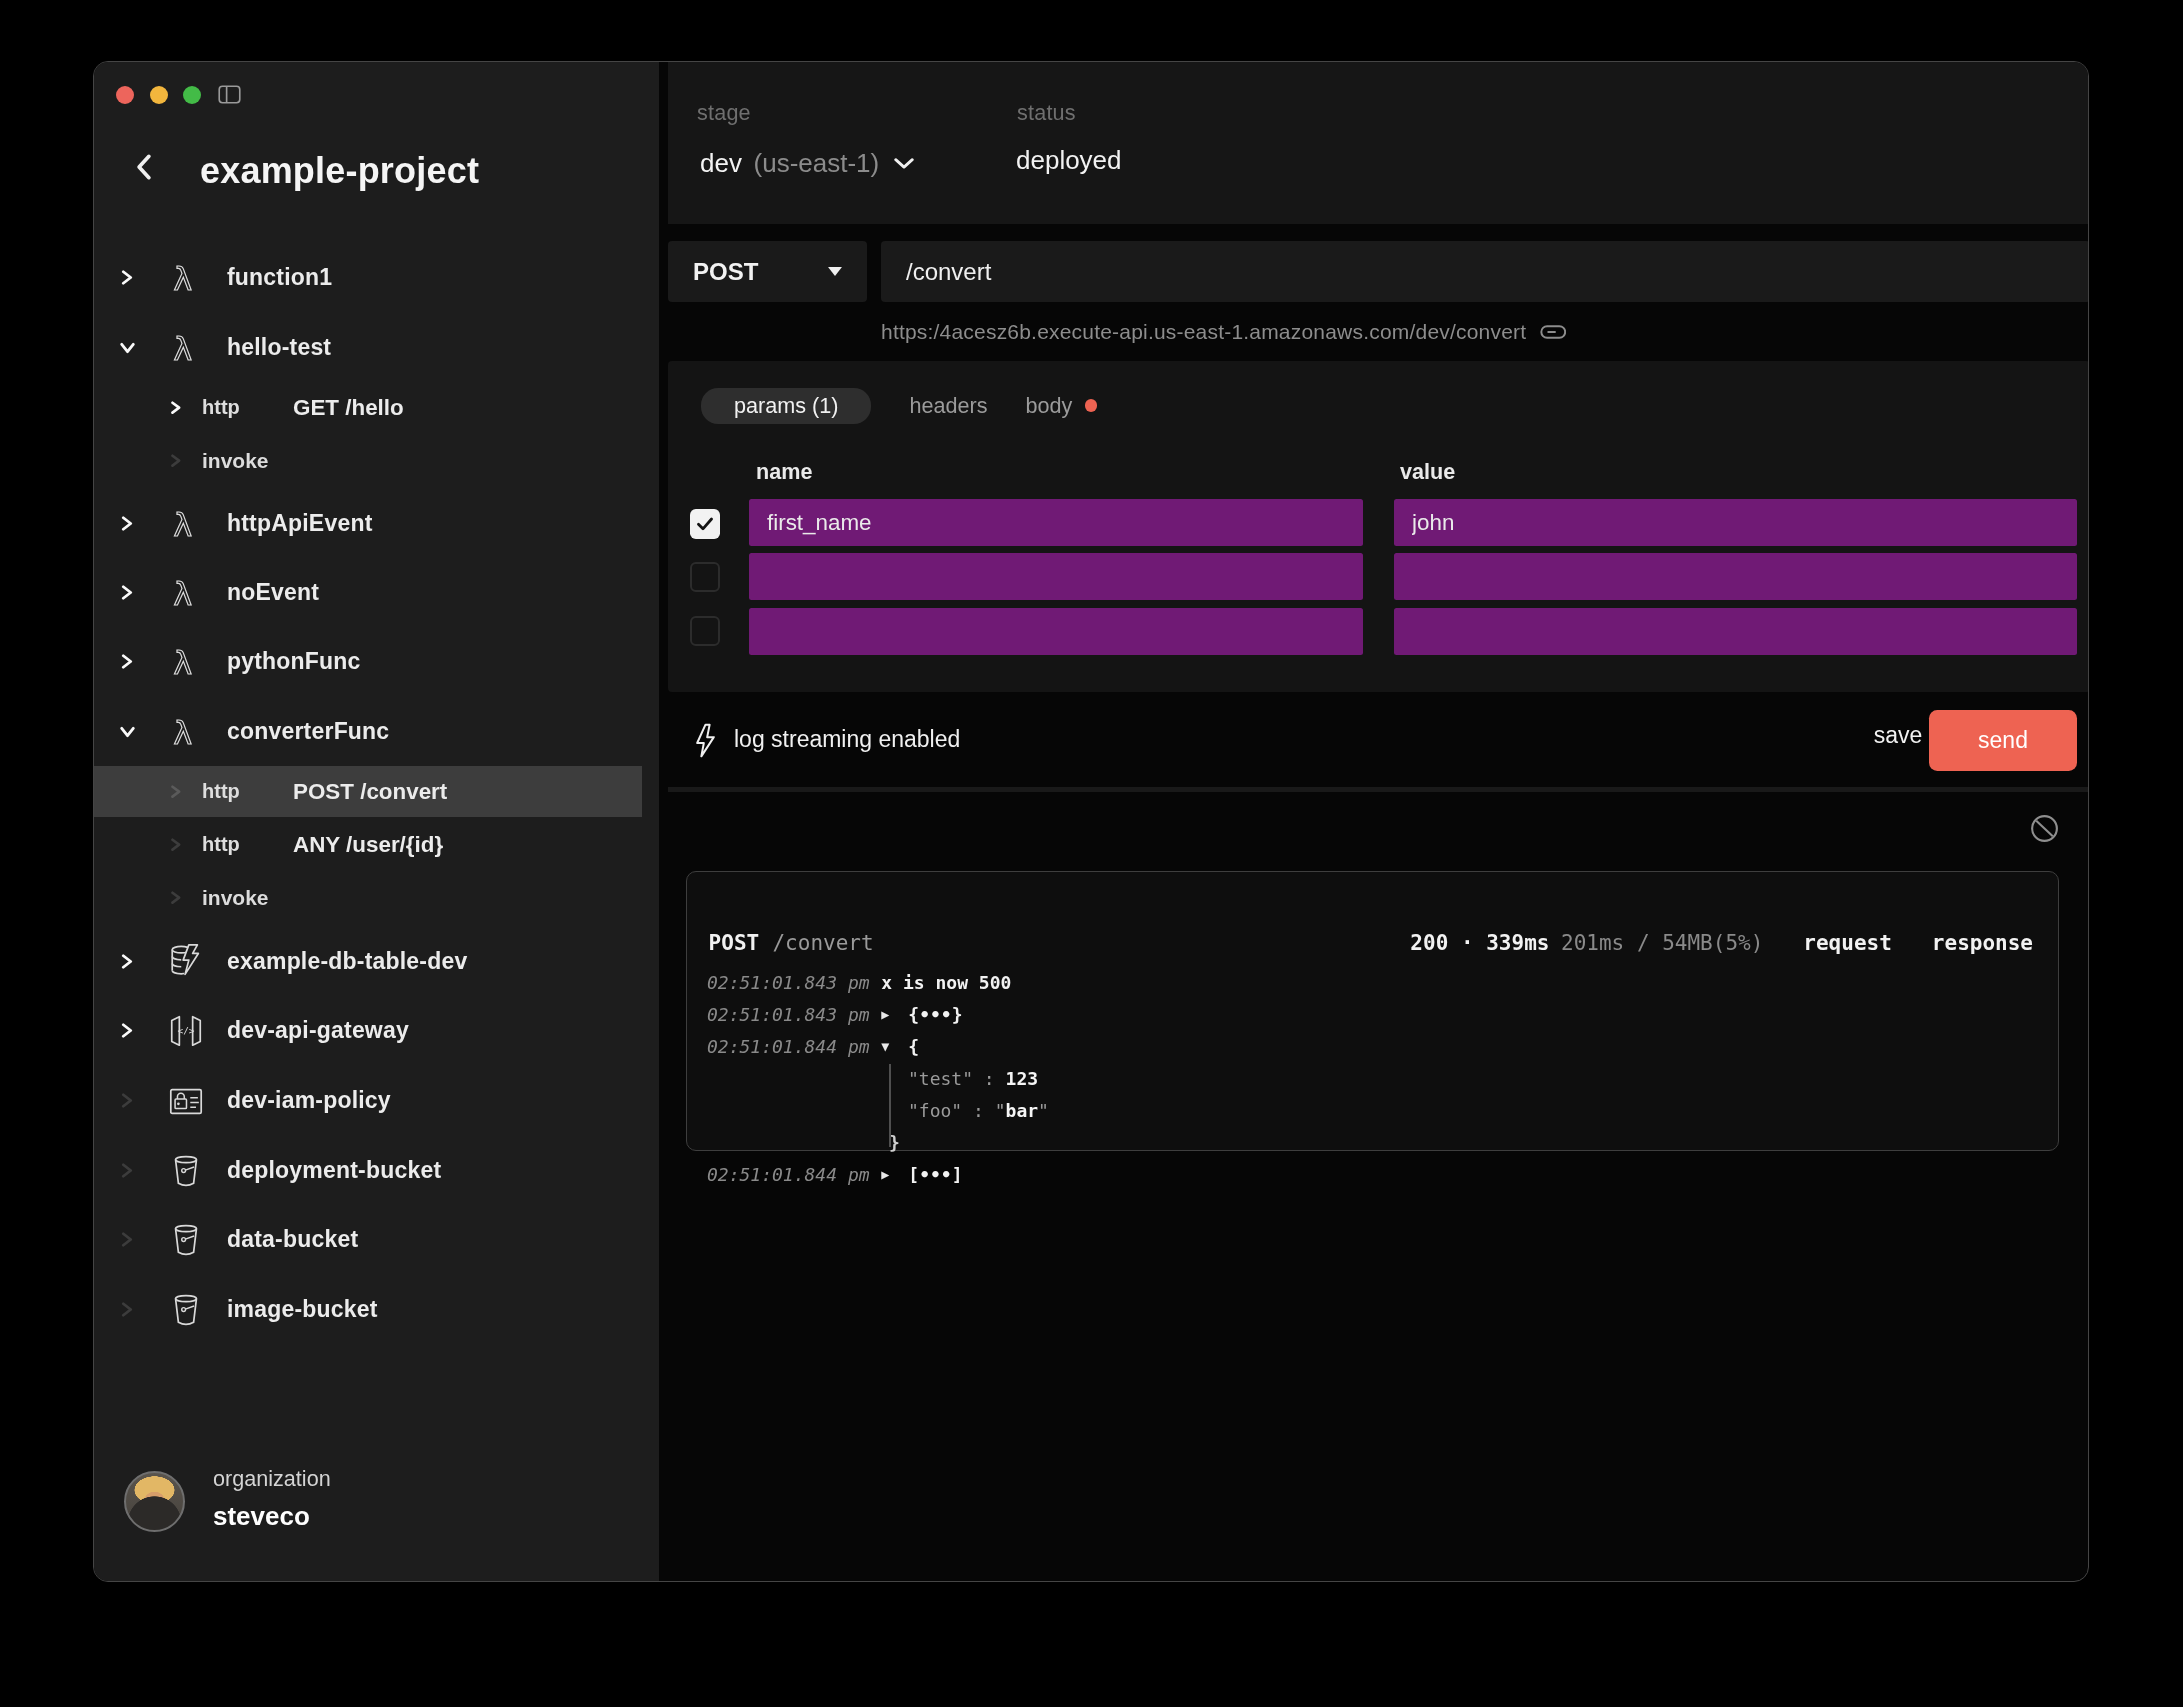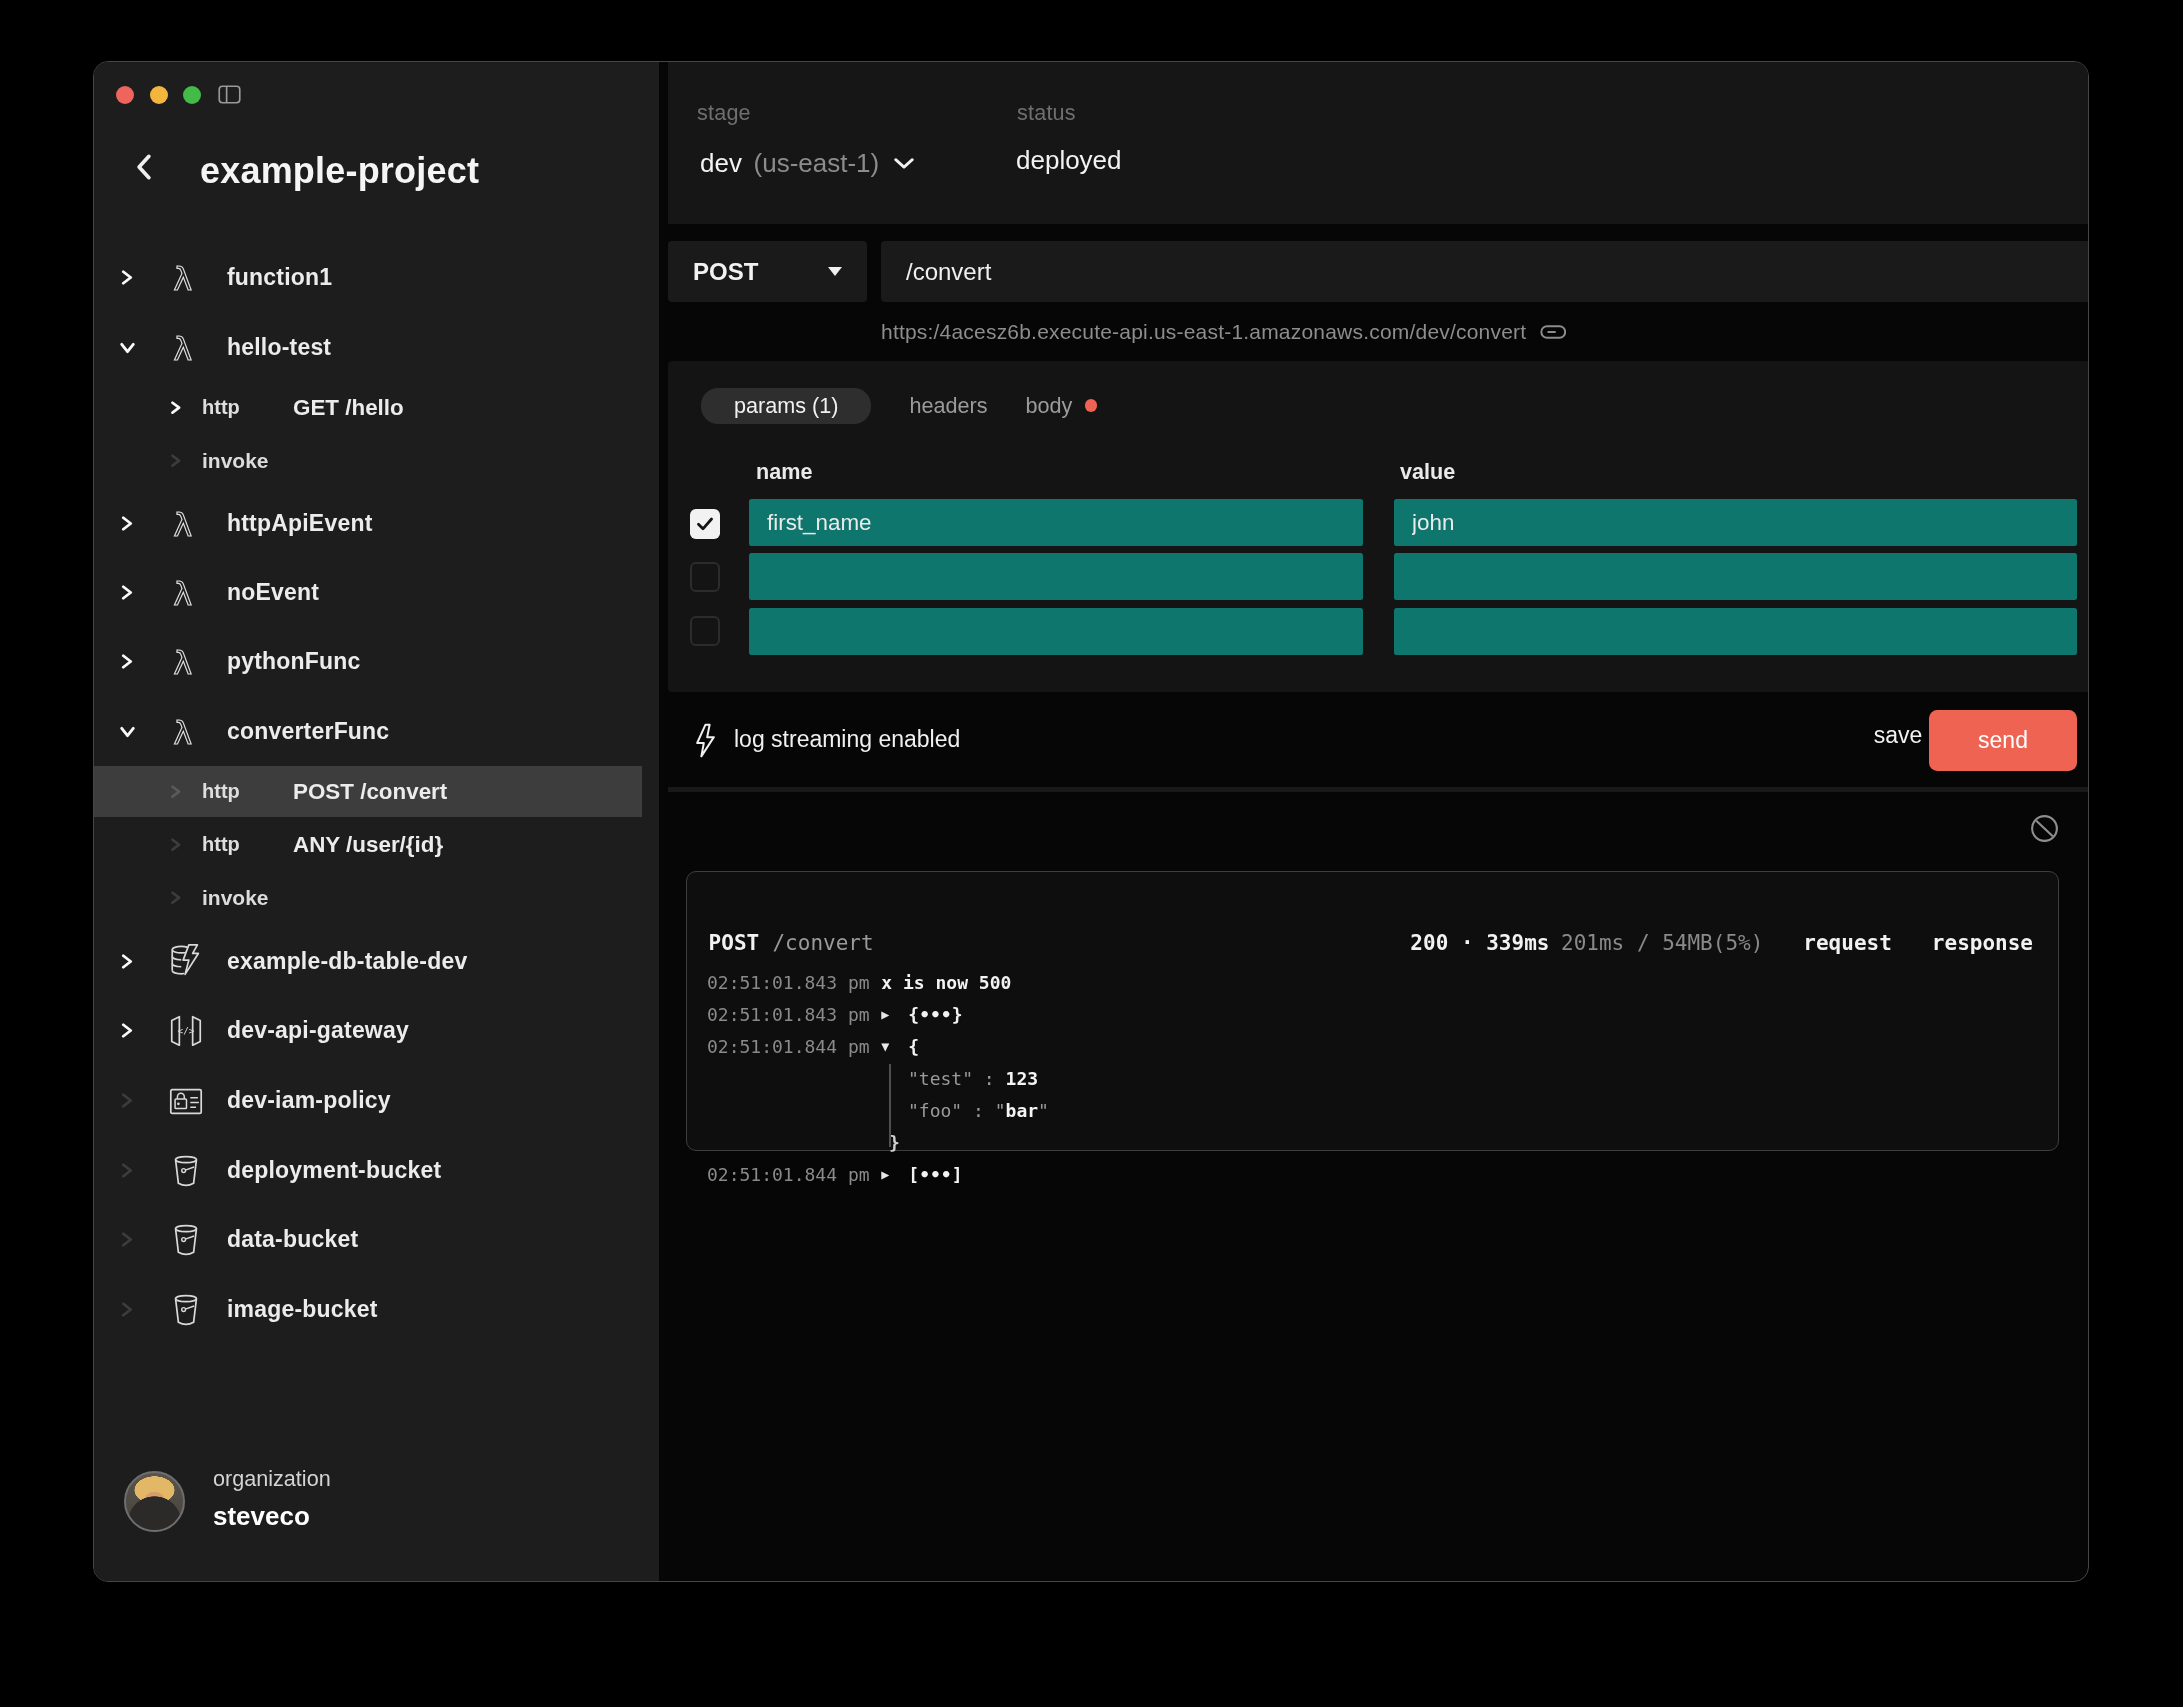--- a/index.html
+++ b/index.html
@@ -51,21 +51,21 @@
   #url-row{position:absolute;left:787px;top:255px;height:30px;display:flex;align-items:center;}
   #url-text{font-size:21px;color:#8d8d8d;letter-spacing:0.2px;}
   #url-link-icon{margin-left:13.3px;display:inline-flex;cursor:pointer;}
   
   #params-panel{position:absolute;left:574px;top:299px;width:1422px;height:331px;background:#141414;border-radius:4.1px;}
   #tabs{position:absolute;left:33px;top:27px;height:35px;display:flex;align-items:center;gap:38px;}
   .tab-chip{background:#2e2e2e;border-radius:17px;padding:5px 33px;font-size:21.6px;color:#f1f1f1;cursor:pointer;}
   .tab{font-size:21.6px;color:#9b9b9b;cursor:pointer;display:flex;align-items:center;}
   .tab .dot{width:12.4px;height:12.4px;border-radius:50%;margin-left:12.4px;}
   .col-header{position:absolute;top:98px;font-size:21.6px;font-weight:700;color:#eaeaea;}
-  .pinput{position:absolute;height:47px;background:#0f766e;border-radius:2.5px;box-sizing:border-box;}
+  .pinput{position:absolute;height:47px;background:#701a75;border-radius:2.5px;box-sizing:border-box;}
   .pinput input{width:100%;height:100%;background:transparent;border:none;outline:none;color:#eaeaea;
     font-size:22.4px;padding:0 18px;font-family:"Liberation Sans",sans-serif;box-sizing:border-box;}
   .cbox{position:absolute;left:21.6px;width:30px;height:30px;border-radius:5.8px;box-sizing:border-box;cursor:pointer;}
   .cbox.checked{background:#f2f2f2;display:flex;align-items:center;justify-content:center;}
   .cbox.unchecked{border:2.5px solid #2c2c2c;background:transparent;}
   
   #bolt-icon{position:absolute;left:599px;top:661px;}
   #logstream-text{position:absolute;left:640px;top:664px;font-size:23px;color:#f0f0f0;}
   #save-btn{position:absolute;left:1750px;top:660px;width:108px;text-align:center;font-size:23px;color:#f2f2f2;cursor:pointer;}
   #send-btn{position:absolute;left:1835px;top:648px;width:148px;height:61px;border-radius:8.3px;border:none;
@@ -77,21 +77,21 @@
     border:1.7px solid #3e3e3e;border-radius:10px;box-sizing:border-box;font-family:"DejaVu Sans Mono",monospace;}
   #loghead{display:flex;align-items:baseline;padding:18px 25px 0 21.6px;font-size:21px;}
   .lh-method{font-weight:700;color:#f2f2f2;}
   .lh-path{color:#9a9a9a;margin-left:13.3px;}
   #lh-right{margin-left:auto;display:flex;align-items:baseline;}
   .lh-status{font-weight:700;color:#f2f2f2;margin-top:41px;}
   .lh-billed{color:#8a8a8a;margin-left:11.6px;}
   .lh-link{font-weight:700;color:#f2f2f2;margin-left:40px;cursor:pointer;}
   #logs{position:relative;margin-top:11.6px;font-size:18px;}
   .lr{height:32px;display:flex;align-items:center;padding-left:20px;}
-  .ts{width:166px;margin-right:8.3px;color:#8a8a8a;flex:none;}
+  .ts{width:166px;margin-right:8.3px;color:#8a8a8a;flex:none;font-style:italic;}
   .tri{width:27px;flex:none;color:#e8e8e8;font-size:13.3px;cursor:pointer;}
   .lmsg{color:#f2f2f2;font-weight:700;}
   .lr.child{padding-left:221px;}
   .lr.closer{padding-left:202px;}
   .jkey{color:#9a9a9a;}
   .jsep{color:#9a9a9a;white-space:pre;}
   .jval{color:#f5f5f5;font-weight:700;}
   .jq{color:#9a9a9a;}
   .jclose{color:#cfcfcf;font-weight:700;}
   #vline{position:absolute;left:202px;top:97px;width:1.7px;height:83px;background:#4f4f4f;}

